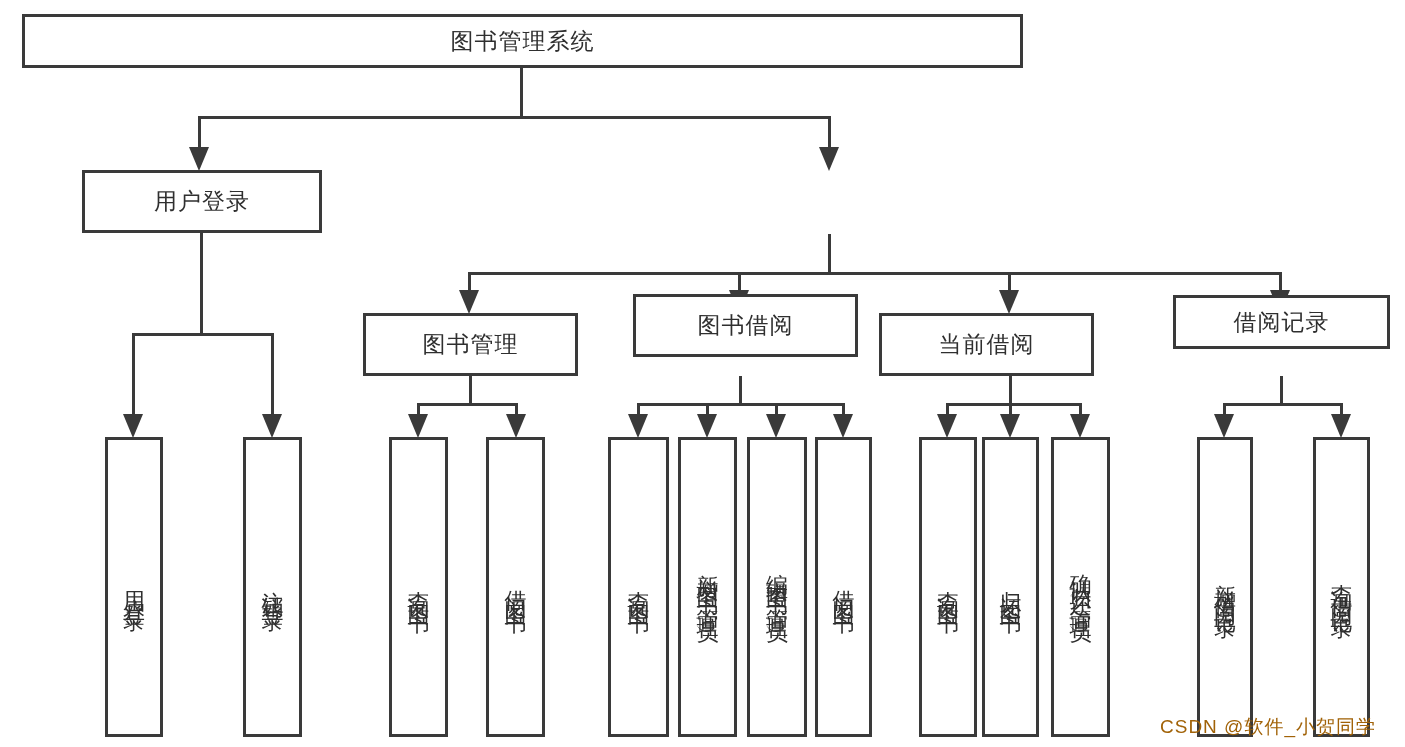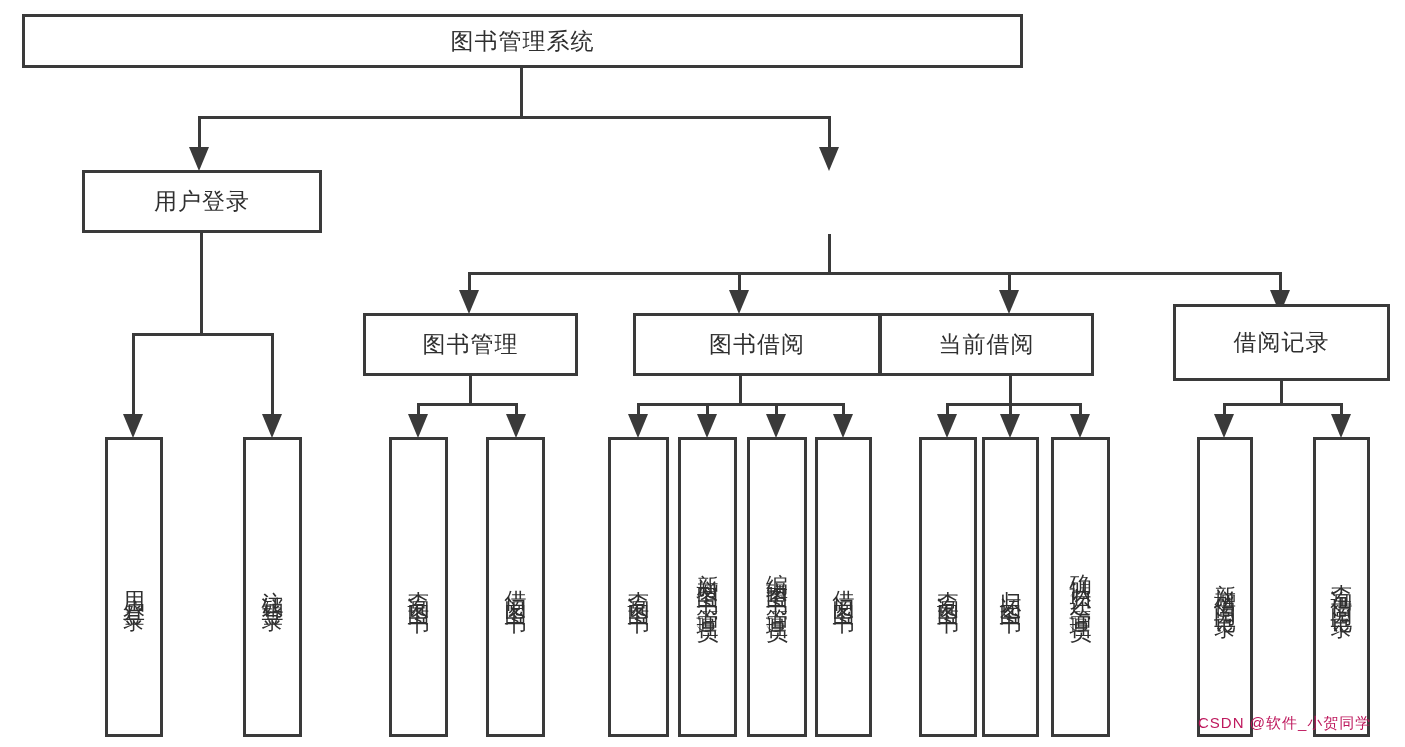--- a/index.html
+++ b/index.html
@@ -18,51 +18,51 @@
   }
   .v,.h,.s{position:absolute;background:#3a3a3a;z-index:1;}
   .v,.s{width:3px;}
   .h{height:3px;}
   .ar{
     position:absolute;width:0;height:0;z-index:1;
     border-left:10px solid transparent;border-right:10px solid transparent;
     border-top:24px solid #3a3a3a;
   }
   #watermark{
-    position:absolute;left:1198px;top:714px;z-index:5;
-    font-size:15px;color:#be185d;letter-spacing:1px;white-space:nowrap;
+    position:absolute;left:1160px;top:714px;z-index:5;
+    font-size:19px;color:#a16207;letter-spacing:1px;white-space:nowrap;
   }
 </style>
 </head>
 <body>
 
 <div id="stage">
 
   <div class="box" style="left:22px;top:14px;width:1001px;height:54px">
     <span class="lbl">图书管理系统</span>
   </div>
 
   <div class="box" style="left:82px;top:170px;width:240px;height:63px">
     <span class="lbl">用户登录</span>
   </div>
 
 
   <div class="box" style="left:363px;top:313px;width:215px;height:63px">
     <span class="lbl">图书管理</span>
   </div>
 
-  <div class="box" style="left:633px;top:313px;width:248px;height:63px">
+  <div class="box" style="left:633px;top:294px;width:225px;height:63px">
     <span class="lbl">图书借阅</span>
   </div>
 
   <div class="box" style="left:879px;top:313px;width:215px;height:63px">
     <span class="lbl">当前借阅</span>
   </div>
 
-  <div class="box" style="left:1173px;top:304px;width:217px;height:77px">
+  <div class="box" style="left:1173px;top:295px;width:217px;height:54px">
     <span class="lbl">借阅记录</span>
   </div>
 
   <div class="box leaf" style="left:105px;top:437px;width:58px;height:300px">
     <span class="lbl">用户登录</span>
   </div>
   <div class="box leaf" style="left:243px;top:437px;width:59px;height:300px">
     <span class="lbl">注销登录</span>
   </div>
 

